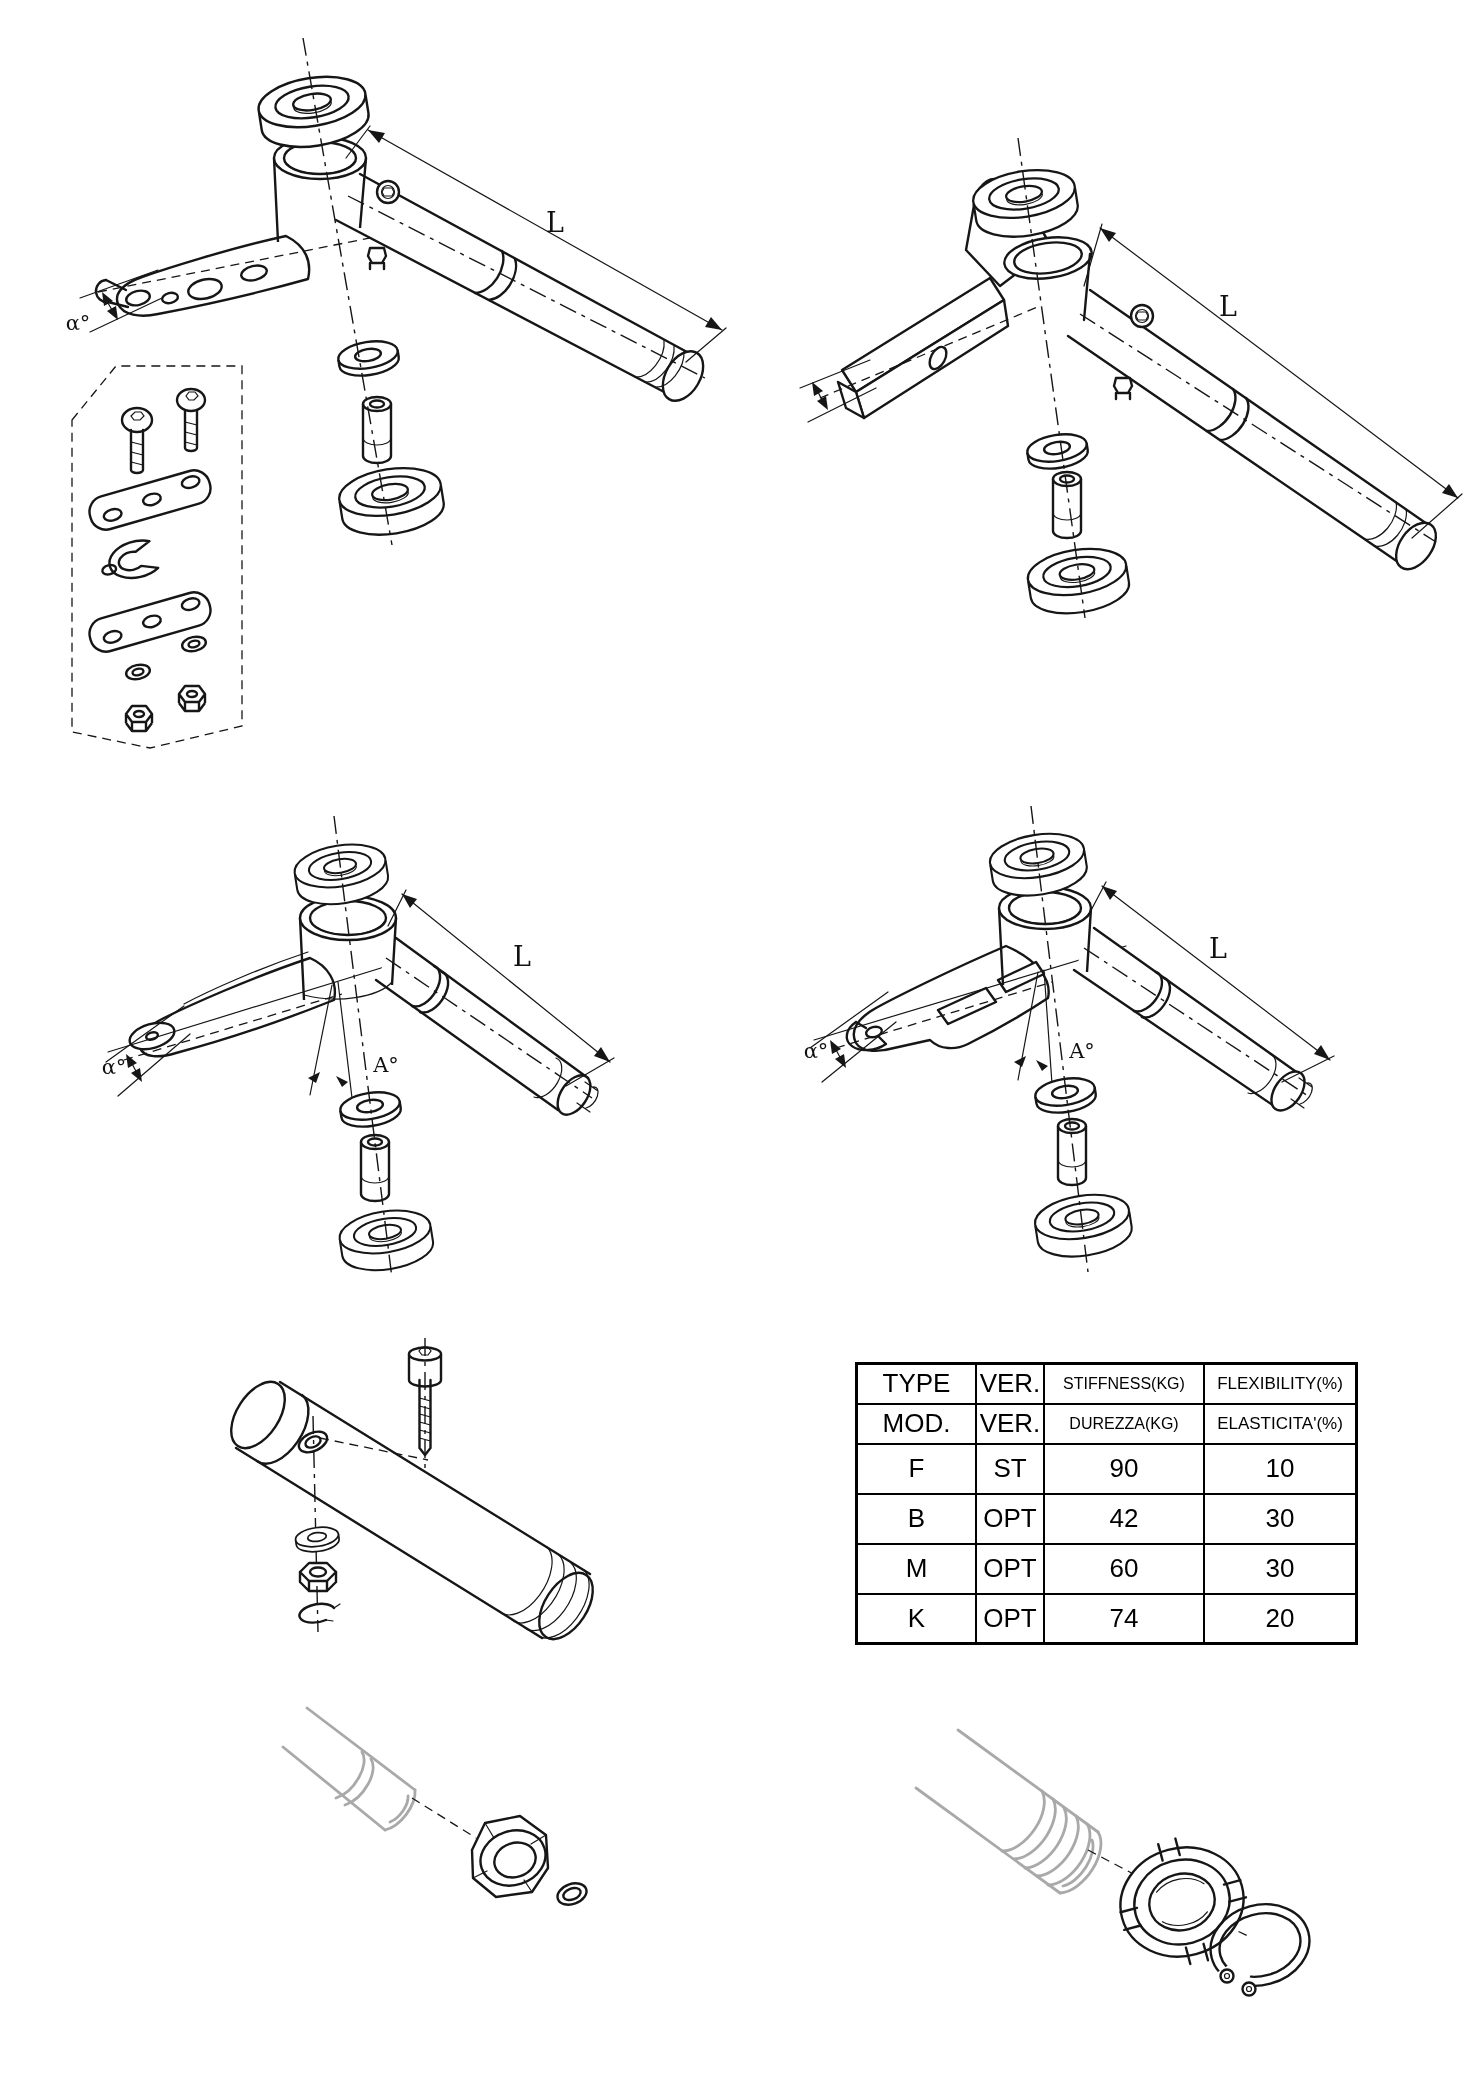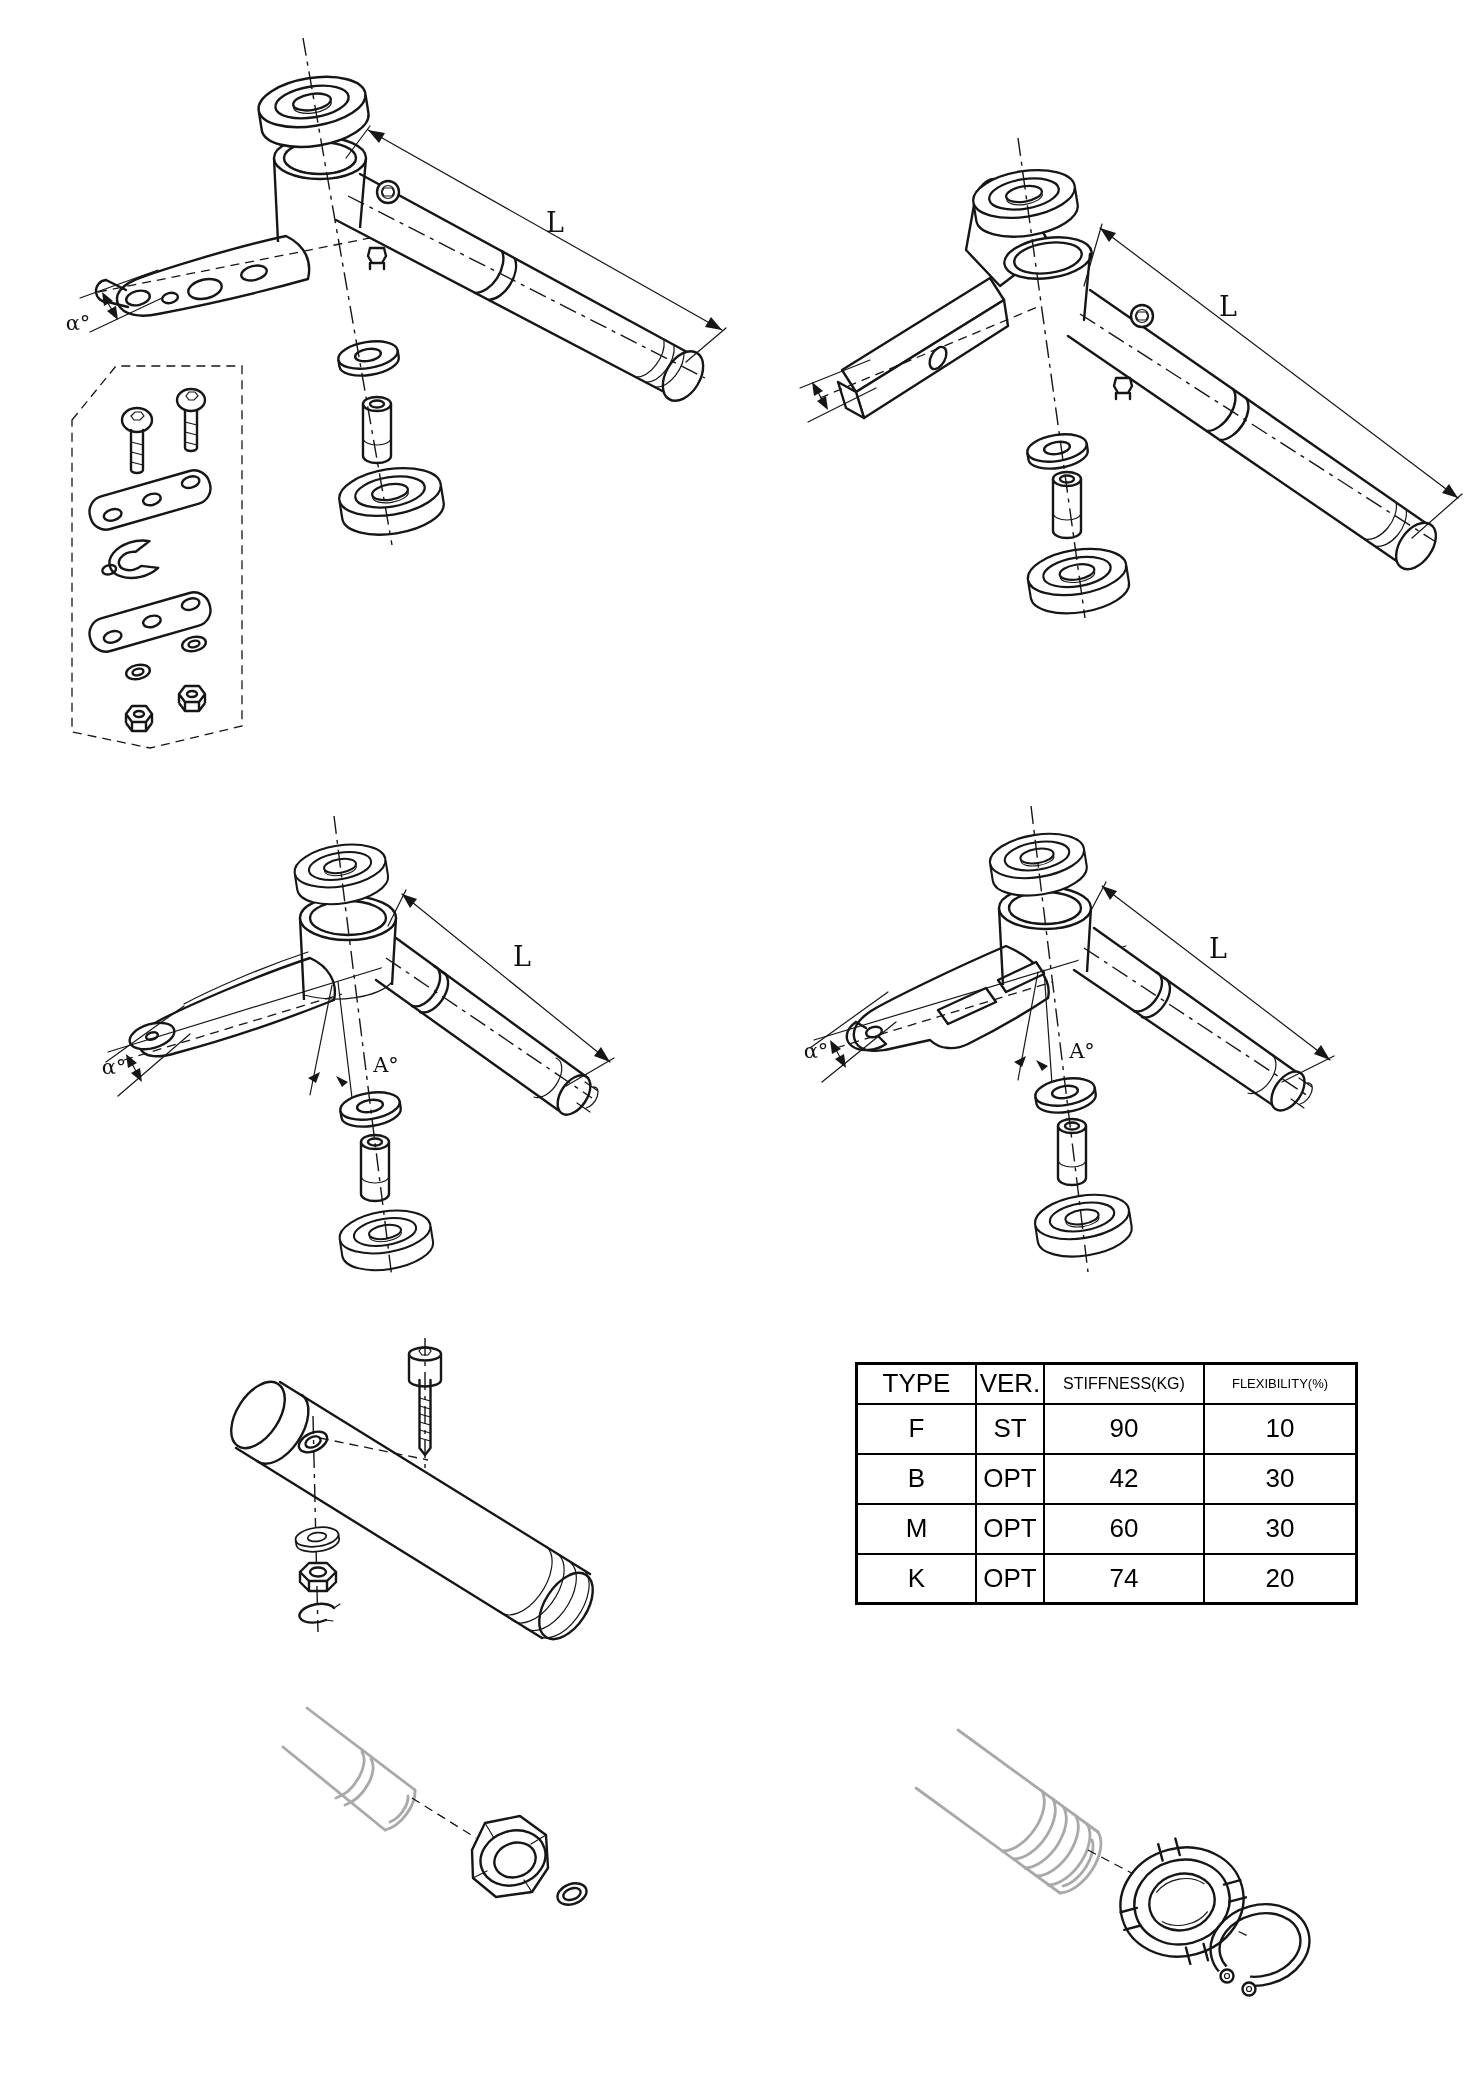--- a/index.html
+++ b/index.html
@@ -16,21 +16,21 @@
   svg text { font-family:"DejaVu Serif", serif; fill:#111111; }
   .lbl { font-size:27px; }
   .lbs { font-size:21px; }
   
   #spec-table { position:absolute; left:855px; top:1362px; border-collapse:collapse; background:#ffffff;
                 border:3px solid #000; table-layout:fixed; }
   #spec-table td { border:2px solid #000; text-align:center; vertical-align:middle; padding:0;
                    font-family:"Liberation Sans", sans-serif; color:#000; overflow:hidden; white-space:nowrap;margin-top:20px; }
   .c0 { width:117px; } .c1 { width:66px; } .c2 { width:158px; } .c3 { width:150px; }
   tr.hrow { height:40px; } tr.drow { height:50px; }
-  .fbig { font-size:26px; } .fmed { font-size:16px; } .fsml { font-size:13px; }
+  .fbig { font-size:26px; } .fmed { font-size:16px; } .fsml { font-size:17px; }
 </style>
 </head>
 <body>
 
 <div id="page">
 
   <svg width="0" height="0" style="position:absolute" aria-hidden="true">
     <defs>
       <g id="sym-bearing">
         <path class="kf" d="M-54 2 L-54 20 A54 24 0 0 0 54 20 L54 2"></path>
@@ -342,20 +342,26 @@
   </svg>
 
   <table id="spec-table">
     <tbody>
         <tr class="hrow">
       <td class="c0 fbig">TYPE</td>
       <td class="c1 fbig">VER.</td>
       <td class="c2 fmed">STIFFNESS(KG)</td>
       <td class="c3 fsml">FLEXIBILITY(%)</td>
     </tr>
+    <tr class="hrow">
+      <td class="fbig">MOD.</td>
+      <td class="fbig">VER.</td>
+      <td class="fmed">DUREZZA(KG)</td>
+      <td class="fsml">ELASTICITA'(%)</td>
+    </tr>
     <tr class="drow">
       <td class="fbig">F</td>
       <td class="fbig">ST</td>
       <td class="fbig">90</td>
       <td class="fbig">10</td>
     </tr>
     <tr class="drow">
       <td class="fbig">B</td>
       <td class="fbig">OPT</td>
       <td class="fbig">42</td>

